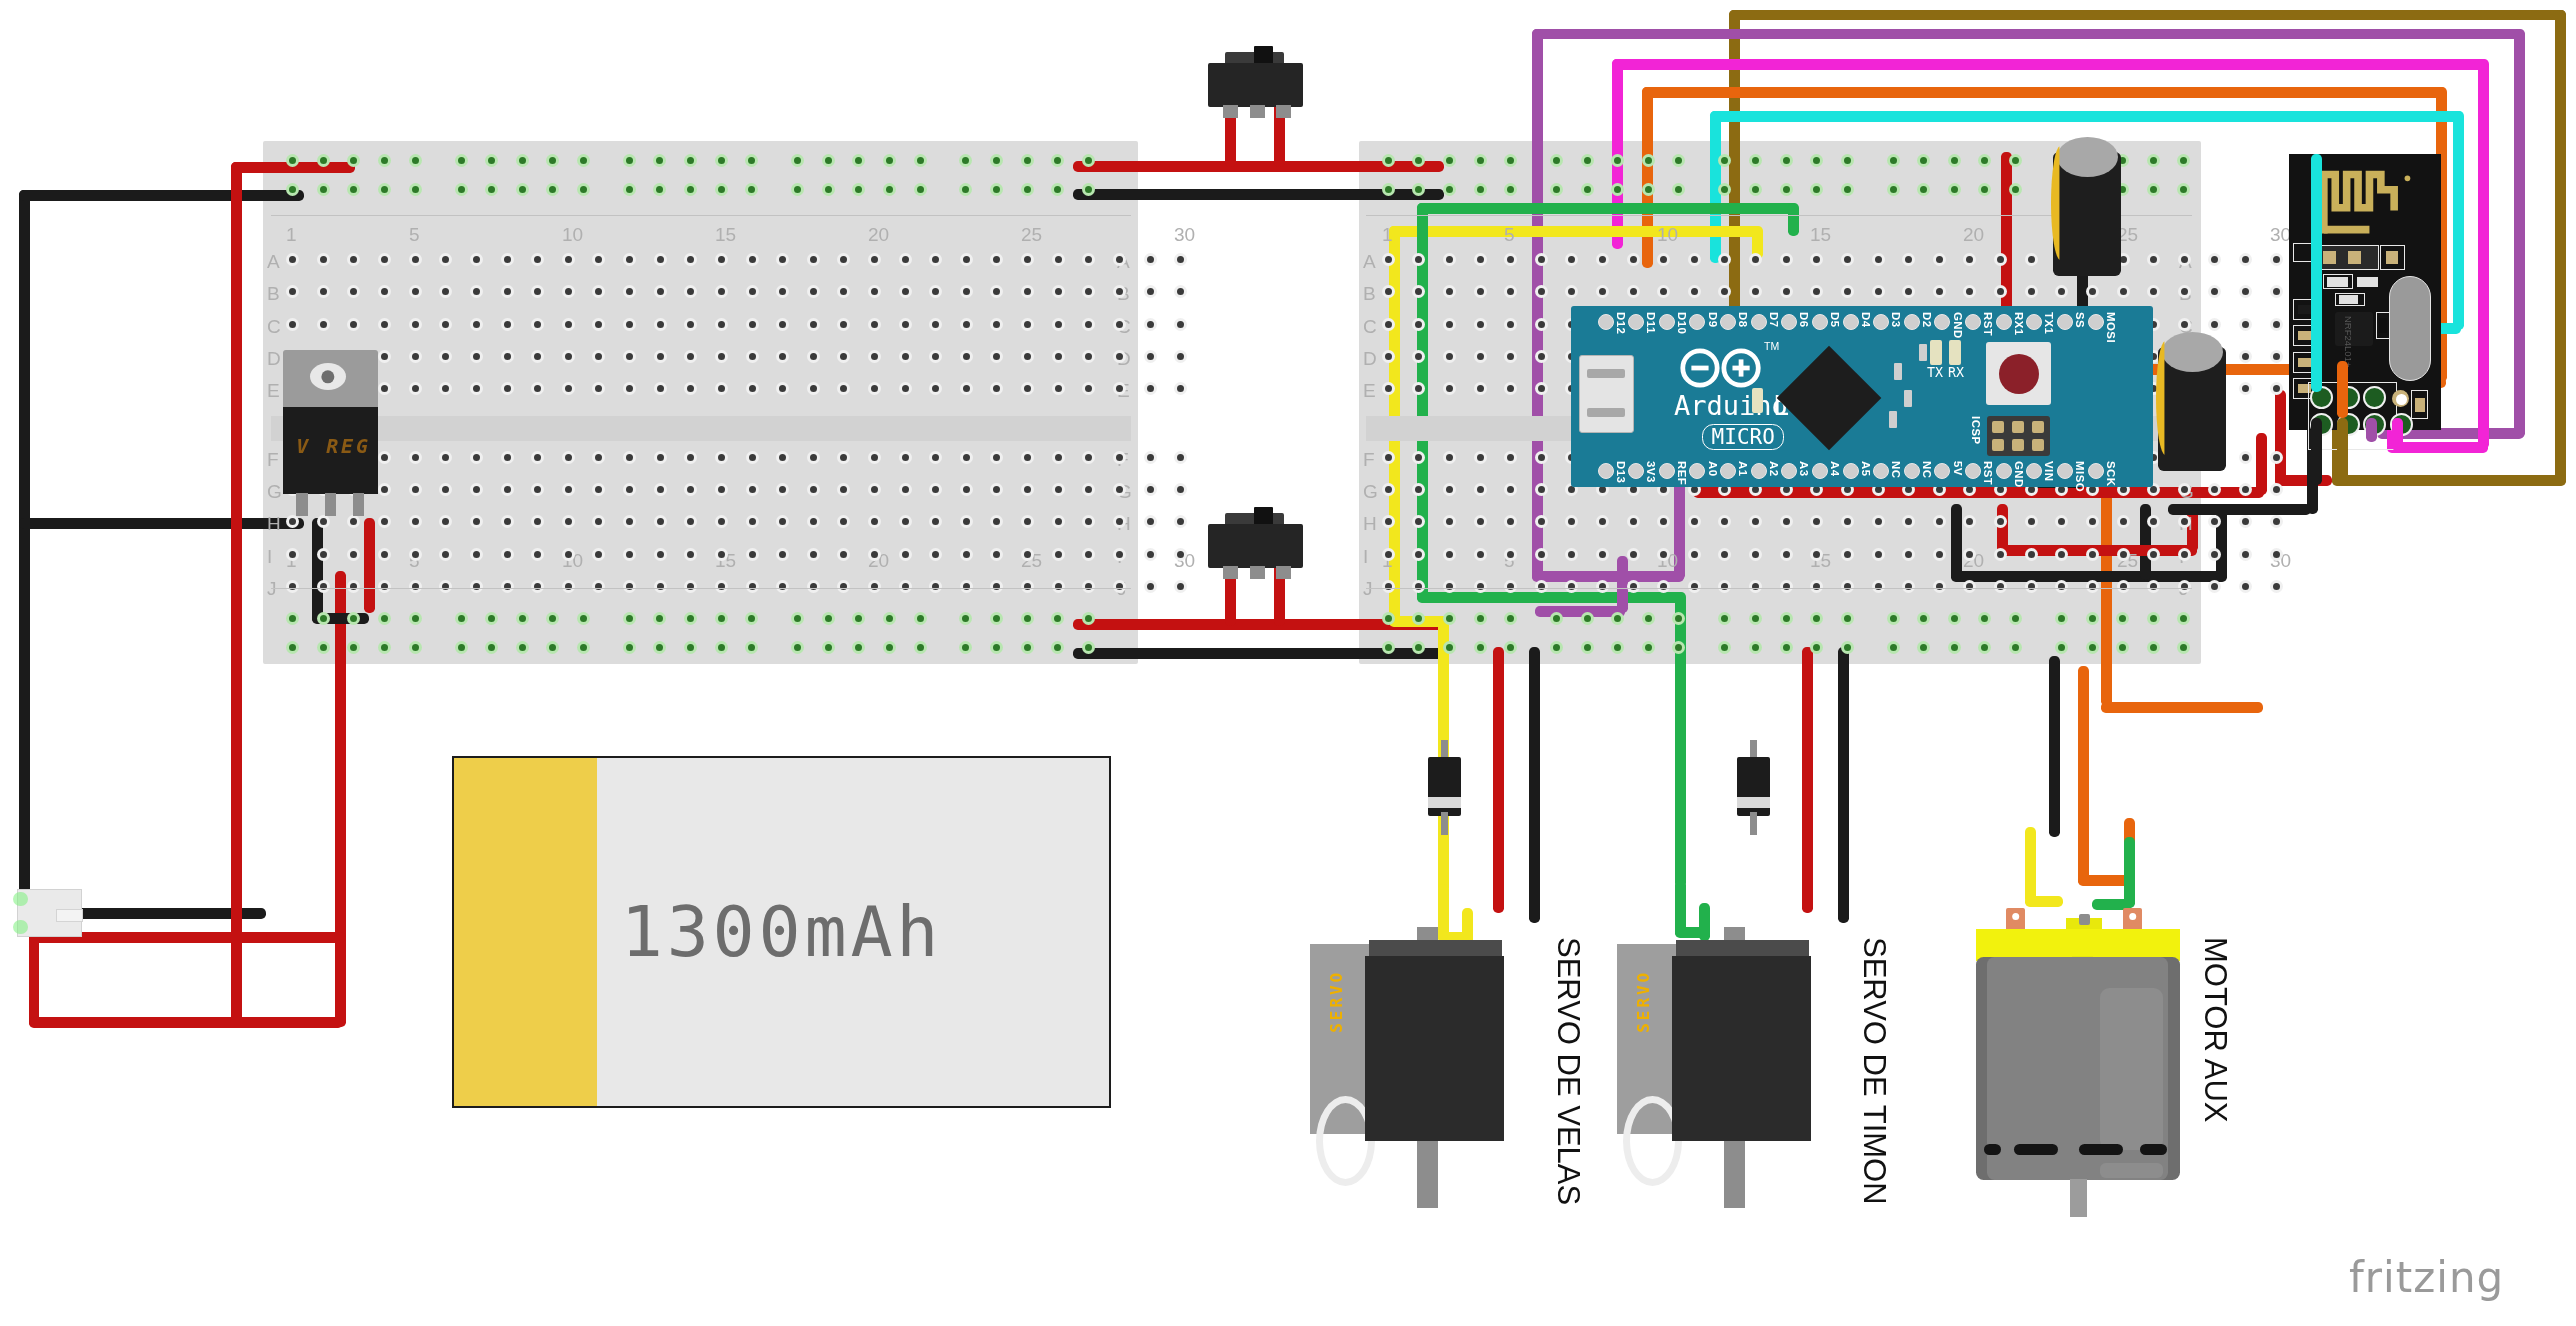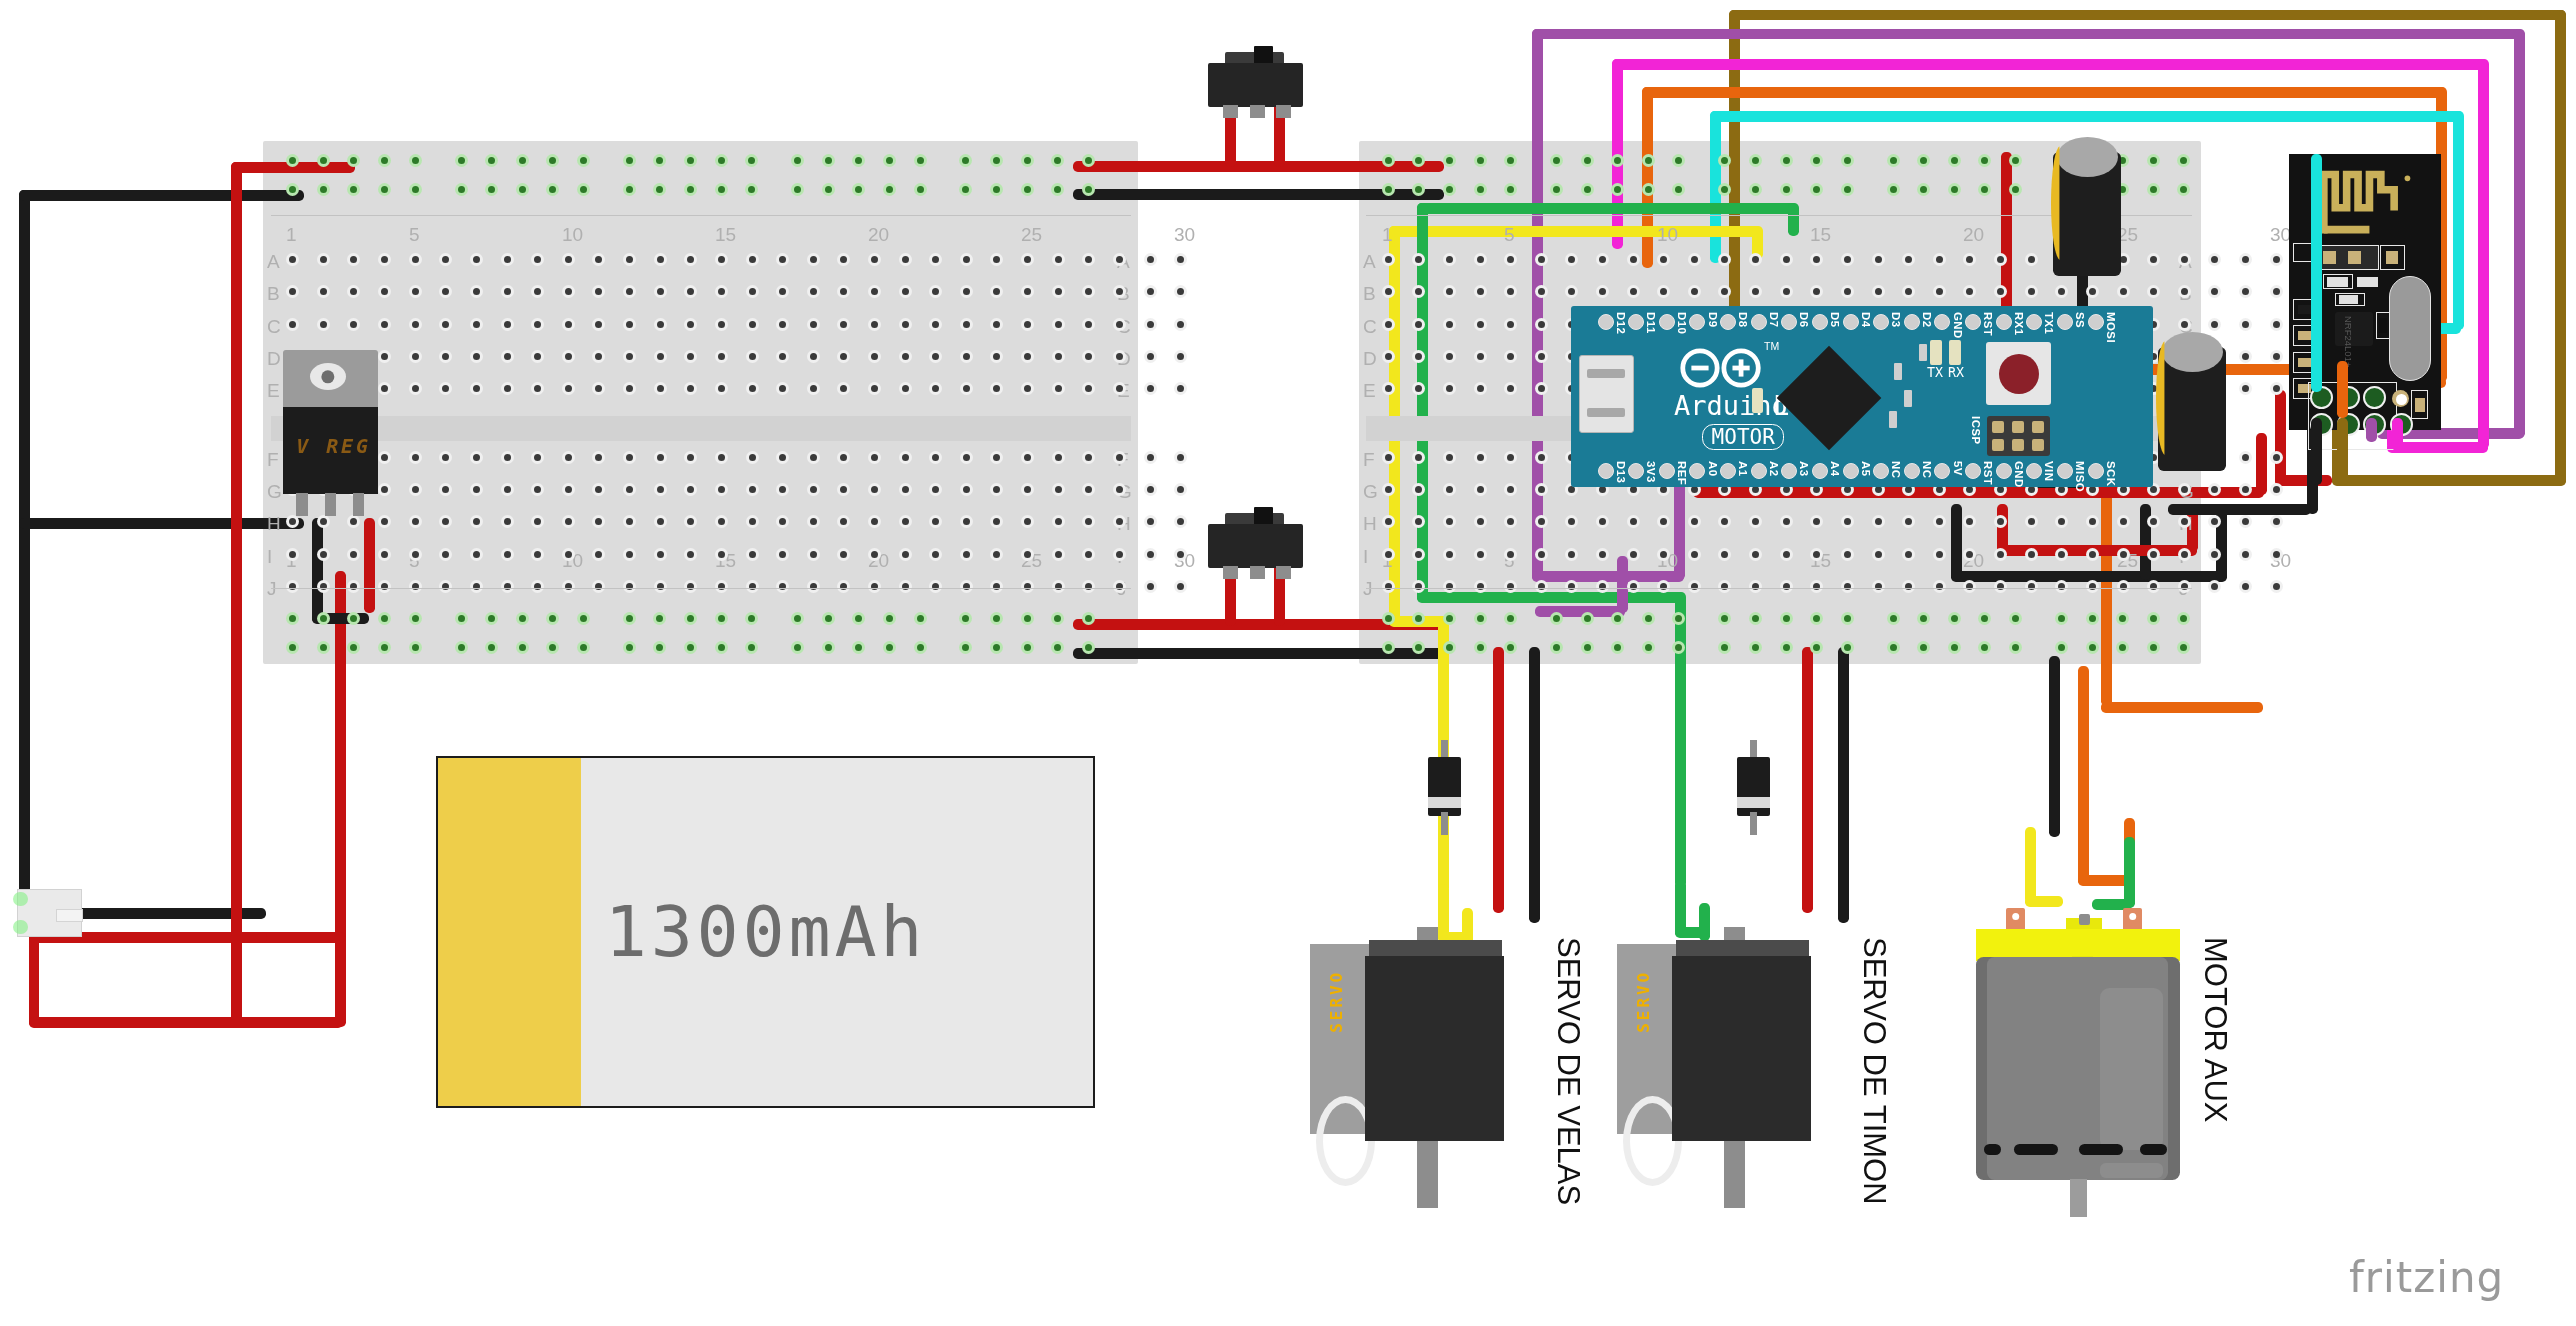--- a/index.html
+++ b/index.html
@@ -2762,21 +2762,21 @@
         <circle cx="66" cy="23" r="18" fill="none" stroke="#fff" stroke-width="5"></circle>
         <line x1="14" y1="23" x2="32" y2="23" stroke="#fff" stroke-width="5"></line>
         <line x1="57" y1="23" x2="75" y2="23" stroke="#fff" stroke-width="5"></line>
         <line x1="66" y1="14" x2="66" y2="32" stroke="#fff" stroke-width="5"></line>
       </svg>
     </div>
     <div class="abs" style="left:193px;top:34px;color:#fff;font-size:10.5px;">TM</div>
     <div class="abs" style="left:103px;top:84px;color:#fff;font-size:27px;font-family:'DejaVu Sans Mono',monospace;">Arduino</div>
     <div class="abs" style="left:202px;top:84px;color:#fff;font-size:27px;font-family:'DejaVu Sans Mono',monospace;">L</div>
     <div class="abs" style="left:181px;top:82px;width:11.4px;height:25px;background:#e5e2c0;border-radius:1.9px;"></div>
-    <div class="abs" style="left:131px;top:118px;color:#fff;font-size:21px;font-family:'DejaVu Sans Mono',monospace;border:1.9px solid #fff;border-radius:11.4px;padding:0 8.6px;">MOTOR</div>
+    <div class="abs" style="left:131px;top:118px;color:#fff;font-size:21px;font-family:'DejaVu Sans Mono',monospace;border:1.9px solid #fff;border-radius:11.4px;padding:0 8.6px;">MICRO</div>
     <div class="diamond" style="left:221px;top:55px;width:74px;height:74px;"></div>
     <div class="smd" style="left:323px;top:57px;width:7.6px;height:17px;"></div>
     <div class="smd" style="left:333px;top:84px;width:7.6px;height:17px;"></div>
     <div class="smd" style="left:318px;top:105px;width:7.6px;height:17px;"></div>
     <div class="smd" style="left:348px;top:38px;width:7.6px;height:17px;"></div>
     <div class="abs" style="left:359px;top:34px;width:12.4px;height:25px;background:#e5e2c0;border-radius:1.9px;"></div>
     <div class="abs" style="left:378px;top:34px;width:12.4px;height:25px;background:#e5e2c0;border-radius:1.9px;"></div>
     <div class="abs" style="left:356px;top:59px;color:#fff;font-size:13.3px;font-family:'DejaVu Sans Mono',monospace;">TX</div>
     <div class="abs" style="left:377px;top:59px;color:#fff;font-size:13.3px;font-family:'DejaVu Sans Mono',monospace;">RX</div>
     <div class="btn" style="left:415px;top:36px;width:65px;height:63px;">
@@ -2941,21 +2941,21 @@
     <div class="diode-band" style="left:1.9px;top:57px;width:33px;height:10.5px;"></div>
     <div class="diode-lead" style="left:15px;top:72px;width:6.7px;height:23px;"></div>
   </div>
   <div class="diode" style="left:1735px;top:740px;width:38px;height:95px;">
     <div class="diode-lead" style="left:15px;top:0;width:6.7px;height:21px;"></div>
     <div class="diode-b" style="left:1.9px;top:17px;width:33px;height:59px;"></div>
     <div class="diode-band" style="left:1.9px;top:57px;width:33px;height:10.5px;"></div>
     <div class="diode-lead" style="left:15px;top:72px;width:6.7px;height:23px;"></div>
   </div>
 
-  <div class="battery" style="left:436px;top:756px;width:659px;height:352px;text-decoration:underline;">
+  <div class="battery" style="left:452px;top:756px;width:659px;height:352px;text-decoration:underline;">
     <div class="tab" style="width:143px;"></div>
     <div class="cap-txt">1300mAh</div>
   </div>
   <div class="jst" style="left:17px;top:889px;width:65px;height:48px;">
     <div class="abs" style="left:38px;top:19px;width:25px;height:11.4px;background:#f3f3f3;border:1px solid #d4d4d4;"></div>
   </div>
   <div class="node" style="left:13.3px;top:892px;background:#7cf07c;opacity:.55;"></div>
   <div class="node" style="left:13.3px;top:920px;background:#7cf07c;opacity:.55;"></div>
 
   <div class="servo" style="left:1310px;top:927px;width:233px;height:285px;">

